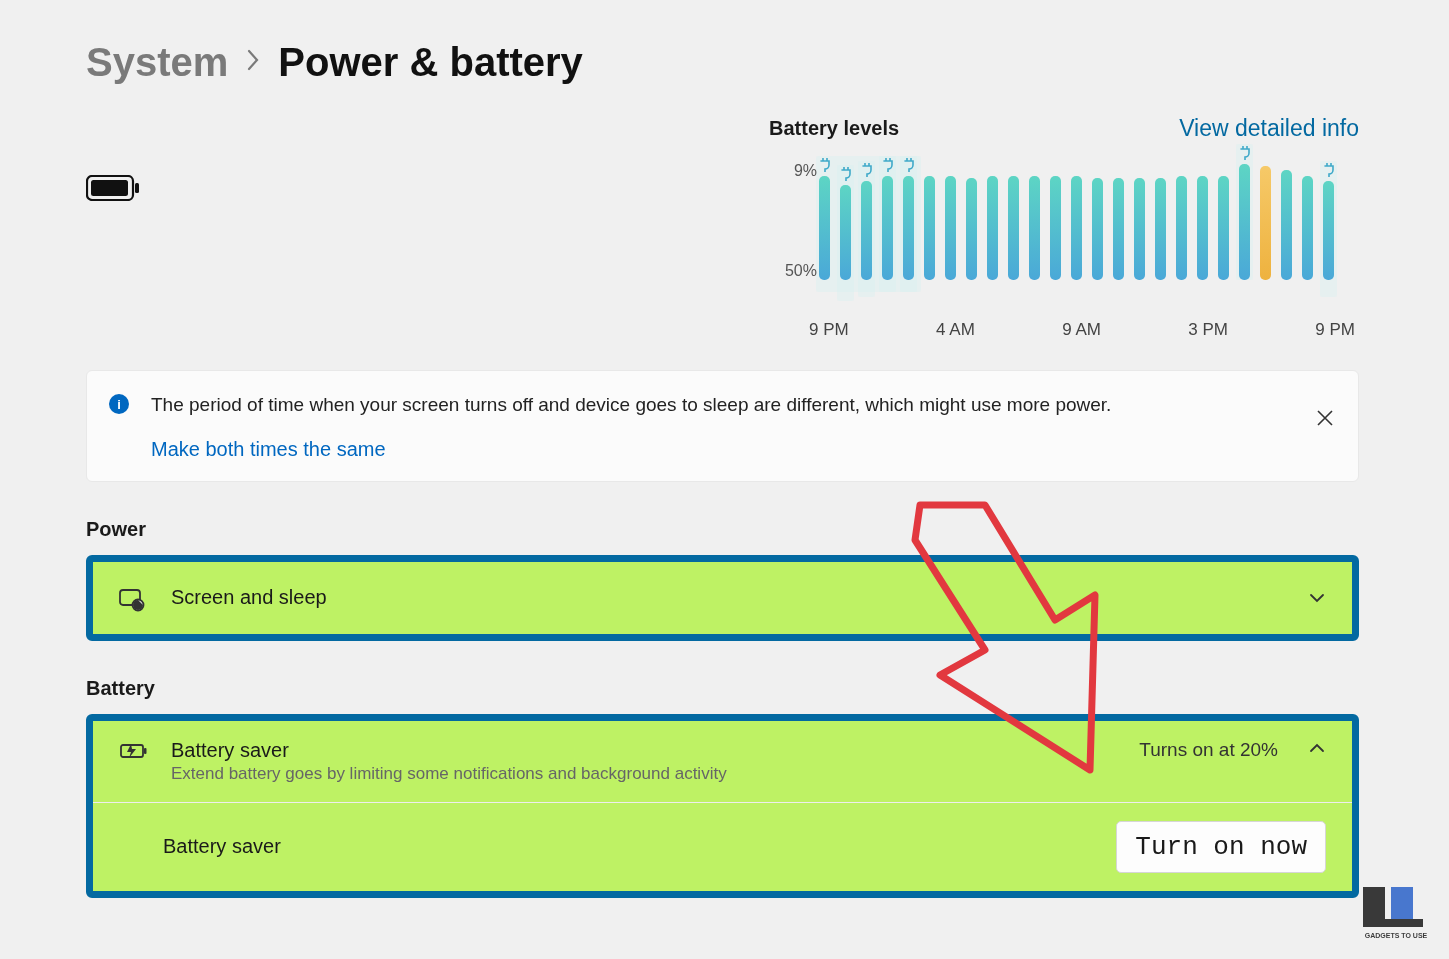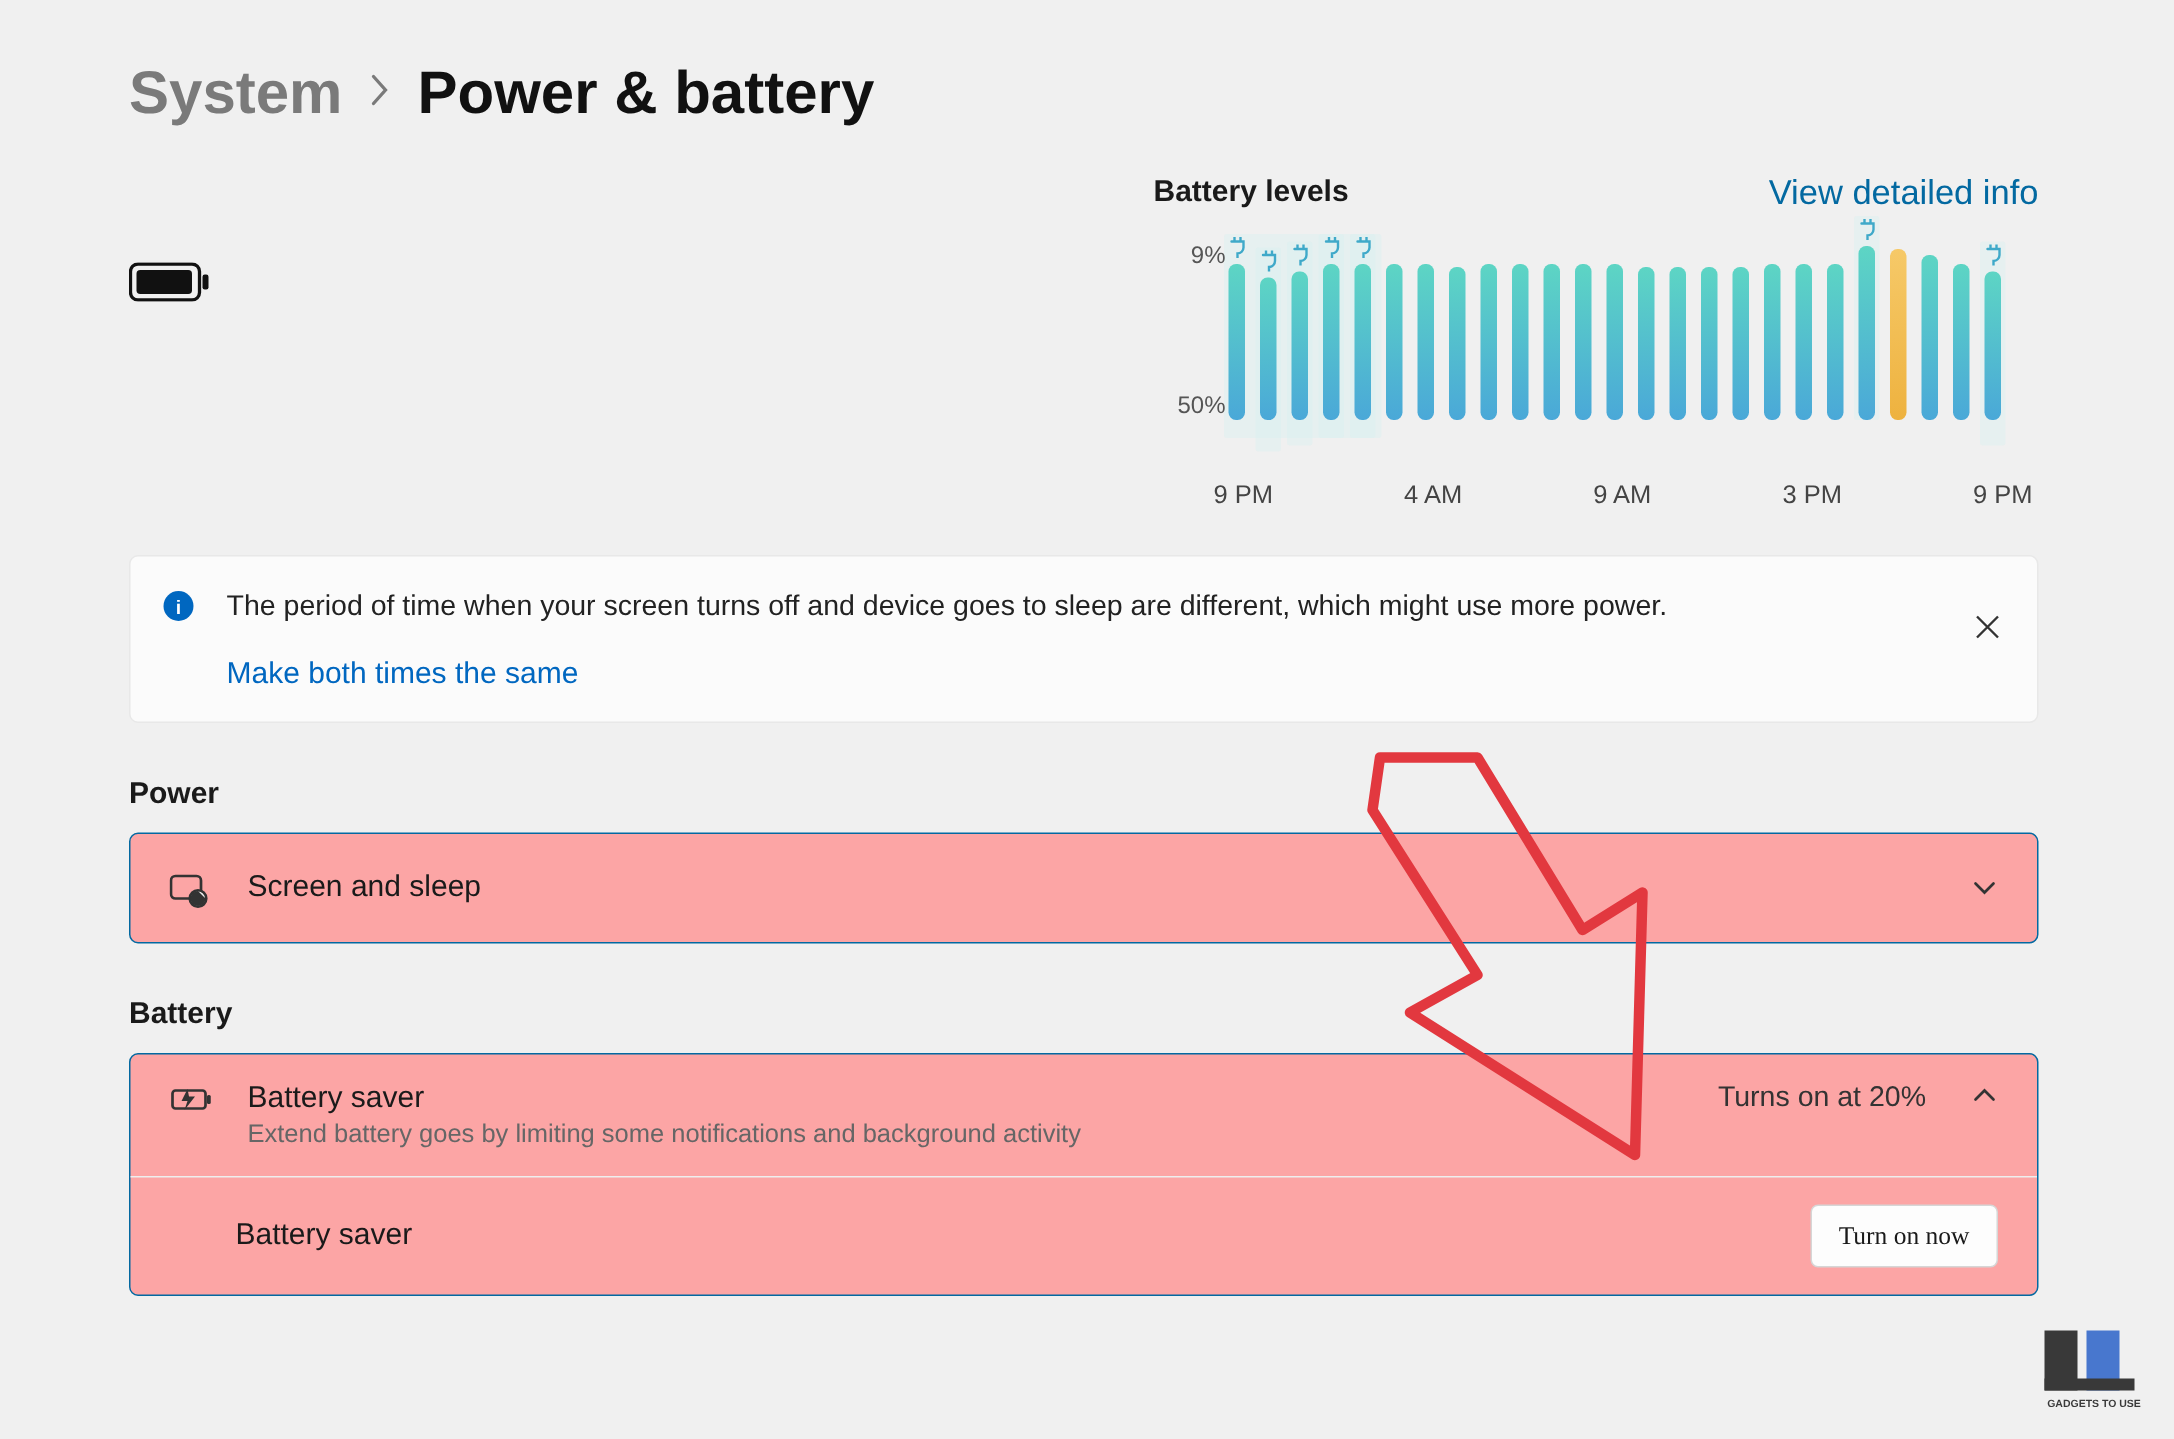--- a/index.html
+++ b/index.html
@@ -192,22 +192,22 @@
     height: 18px;
     cursor: pointer;
     color: #333;
   }
   .section-heading {
     font-size: 20px;
     font-weight: 600;
     margin-bottom: 14px;
   }
   .card {
-    background: #fca5a5;
-    border: 1px solid #0369a1;
+    background: #bef264;
+    border: 7px solid #0369a1;
     border-radius: 6px;
     margin-bottom: 36px;
   }
   .card-row {
     display: flex;
     align-items: center;
     padding: 22px 26px;
     gap: 26px;
     border-top: 1px solid #eee;
   }
@@ -245,24 +245,24 @@
   .row-caret {
     width: 18px;
     height: 18px;
     color: #333;
   }
   .btn {
     background: #fdfdfd;
     border: 1px solid #d6d6d6;
     border-radius: 5px;
     padding: 10px 18px;
-    font-size: 17px;
+    font-size: 26px;
     color: #1a1a1a;
     cursor: pointer;
-    font-family: Liberation Serif, serif;
+    font-family: Liberation Mono, monospace;
   }
   .select {
     background: #fdfdfd;
     border: 1px solid #d6d6d6;
     border-radius: 5px;
     padding: 10px 14px;
     font-size: 19px;
     color: #1a1a1a;
     cursor: pointer;
     display: flex;

